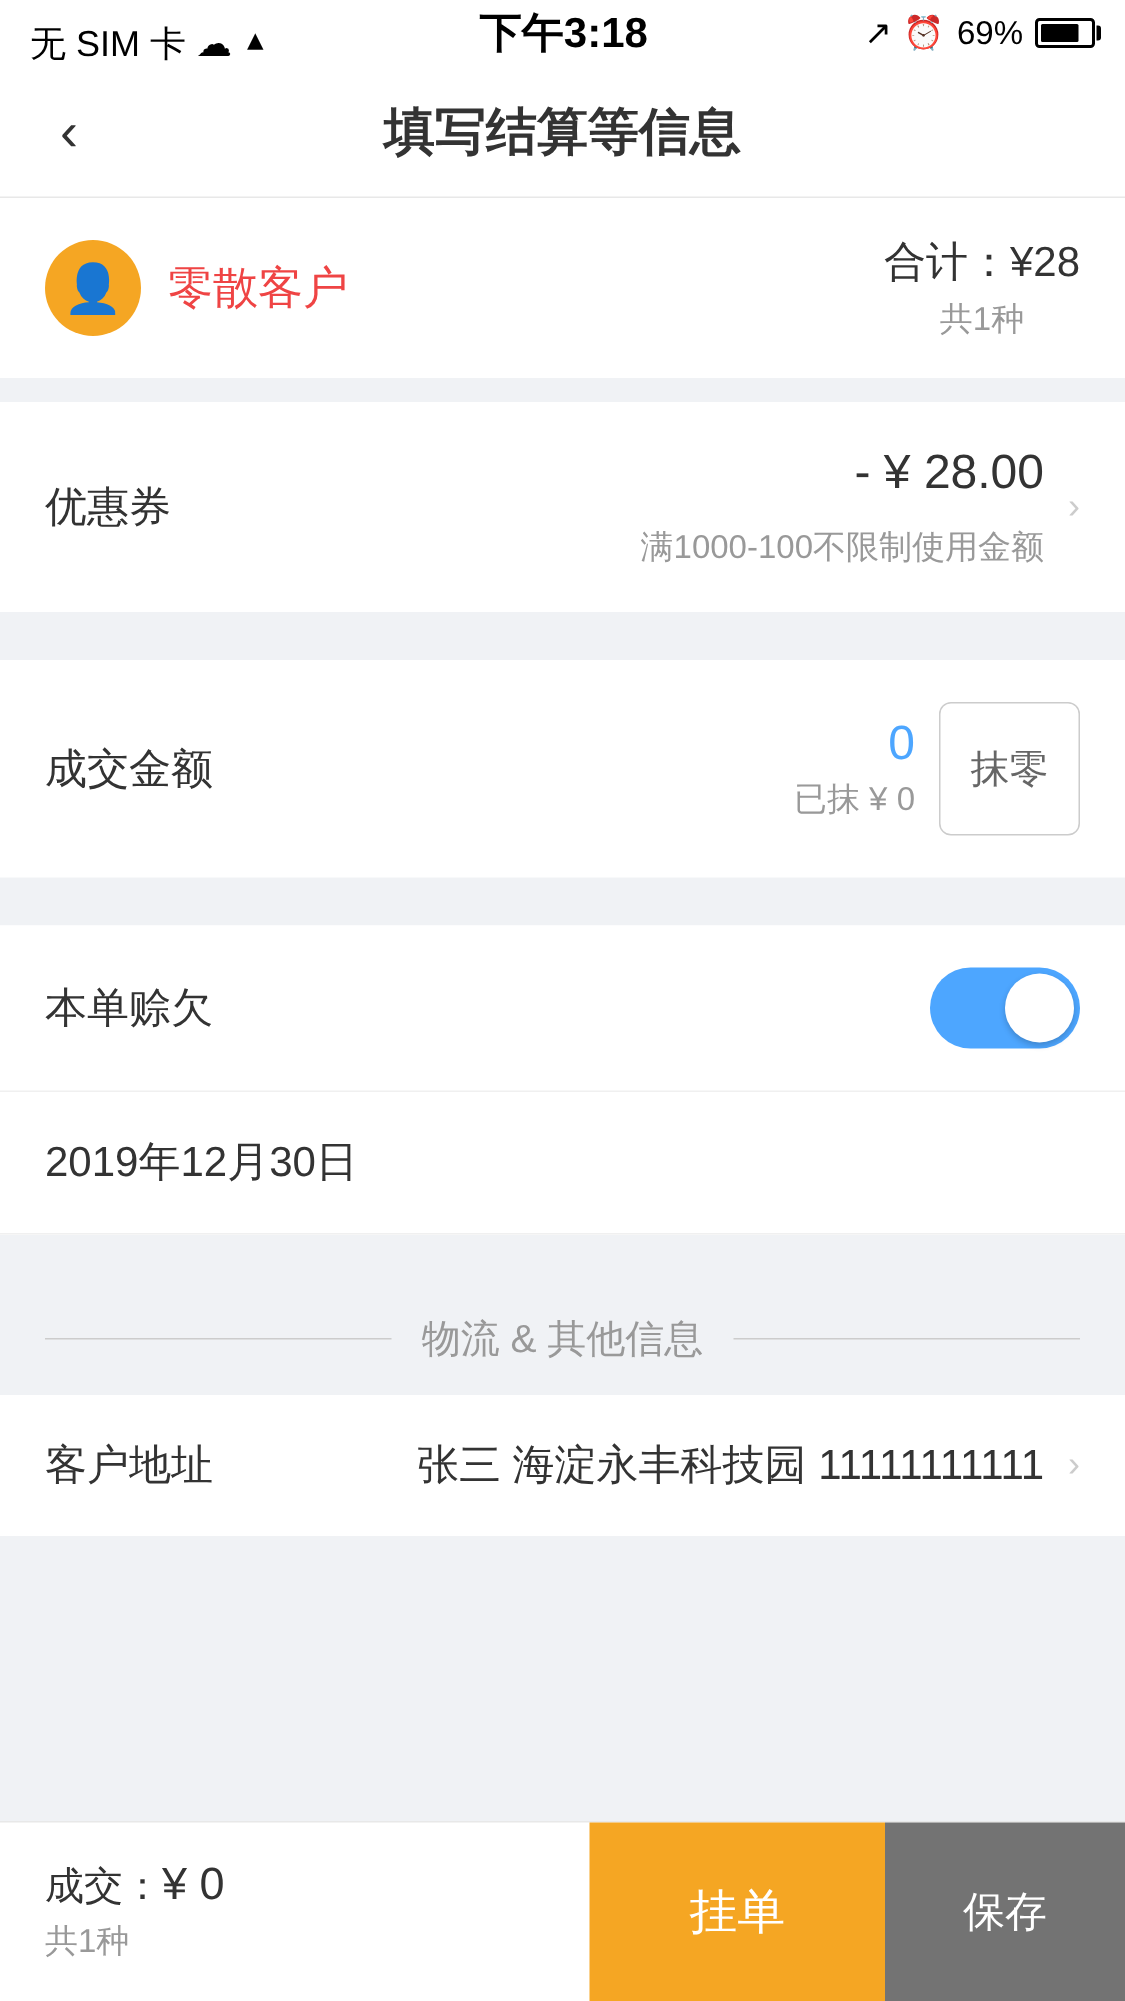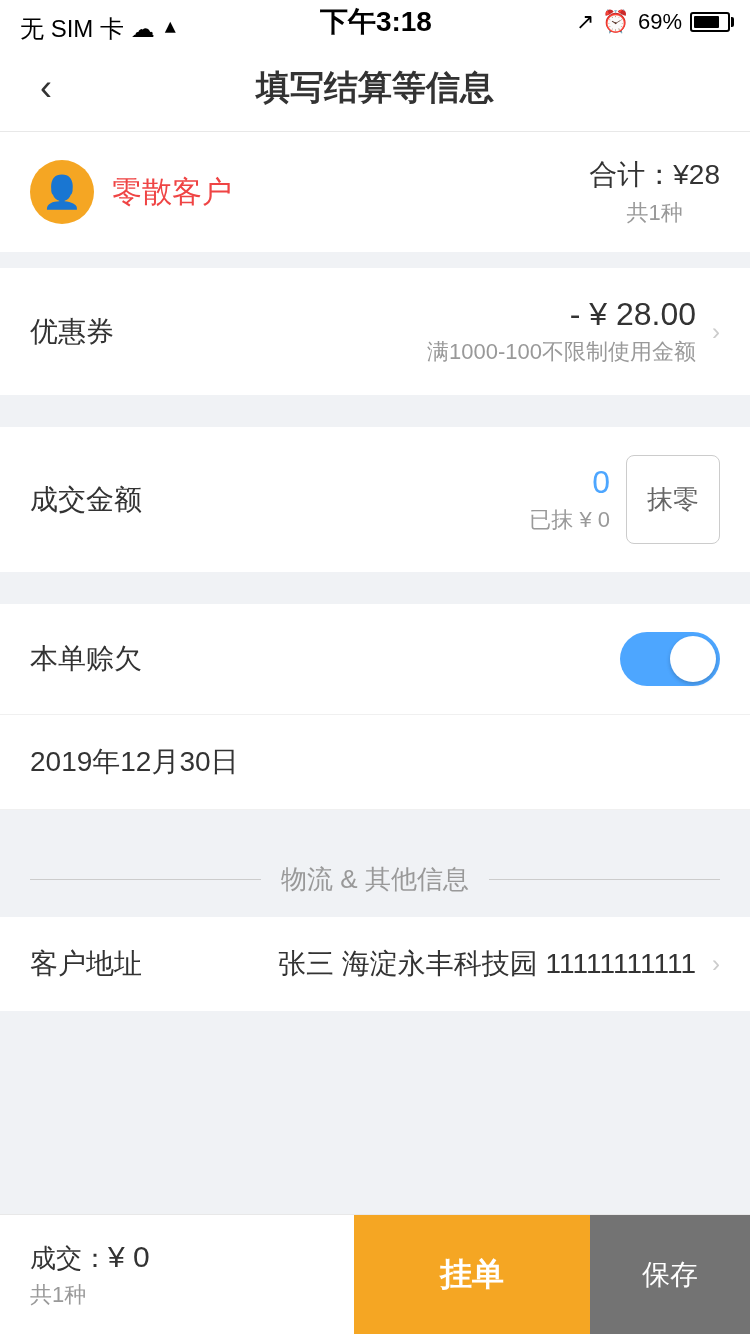--- a/index.html
+++ b/index.html
@@ -150,21 +150,21 @@
       margin-top: 4px;
     }
     .coupon-amount {
       font-size: 32px;
       color: #333;
       font-weight: 500;
     }
     .coupon-desc {
       font-size: 22px;
       color: #999;
-      margin-top: 4px;
+      margin-top: 17px;
     }
 
     .chevron {
       font-size: 24px;
       color: #ccc;
     }
 
     
     .deal-amount-input {
       font-size: 32px;
@@ -268,29 +268,29 @@
       font-size: 30px;
       color: #333;
       font-weight: 500;
     }
     .bottom-count {
       font-size: 22px;
       color: #999;
       margin-top: 4px;
     }
     .btn-hang {
-      width: 236px;
+      width: 197px;
       height: 120px;
       background: #f5a623;
       display: flex;
       align-items: center;
       justify-content: center;
       font-size: 32px;
       color: #fff;
-      font-weight: 700;
+      font-weight: 400;
       cursor: pointer;
     }
     .btn-save {
       width: 160px;
       height: 120px;
       background: #737373;
       display: flex;
       align-items: center;
       justify-content: center;
       font-size: 28px;

